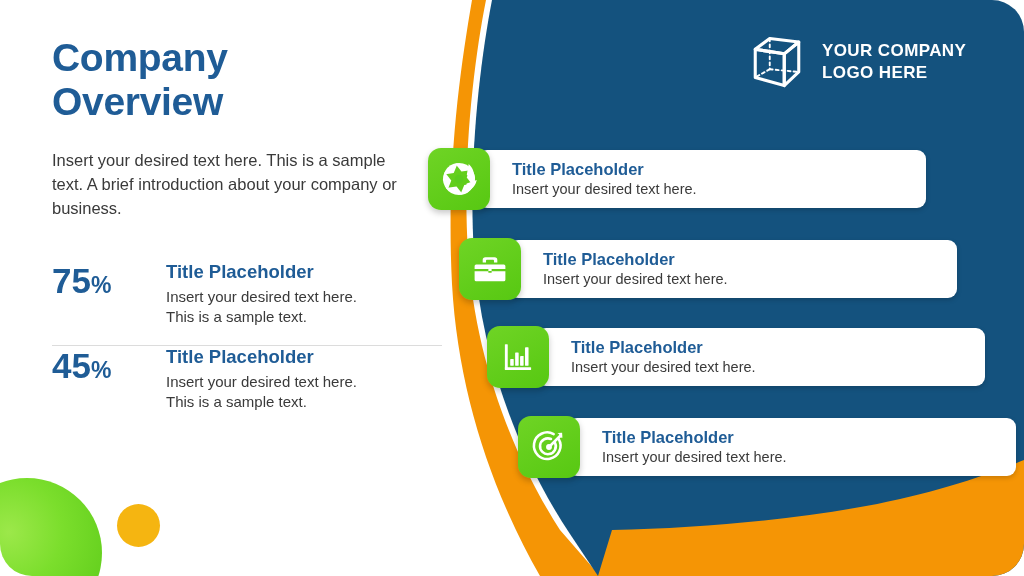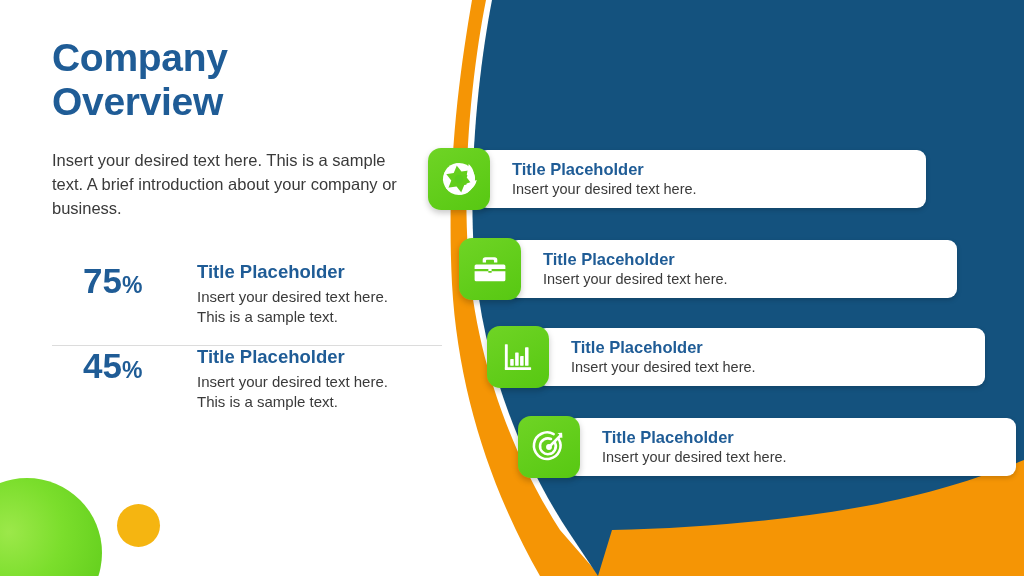--- a/index.html
+++ b/index.html
@@ -10,20 +10,21 @@
     overflow:hidden;
     background:#ffffff;
     font-family:"Liberation Sans", sans-serif;
   }
 
   #slide {
     position:relative;
     width:1024px; height:576px;
     background:#ffffff;
     overflow:hidden;
+    border-radius:32px;
   }
 
   
   #bg { position:absolute; inset:0; width:1024px; height:576px; }
 
   
   .deco-circle-green {
     position:absolute;
     left:-48px; top:478px;
     width:150px; height:150px;
@@ -78,21 +79,20 @@
   }
 
   .stat-value {
     flex:0 0 112px;
     font-size:35px;
     font-weight:bold;
     color:#1F5C96;
     line-height:1;
     padding-top:2px;
     white-space:nowrap;
-    margin-left:31px;
   }
   .stat-value .pct { font-size:23px; }
 
   .stat-body { flex:1 1 auto; padding-left:2px; }
 
   .stat-title {
     font-size:18.5px;
     font-weight:bold;
     color:#1F5C96;
     line-height:1.2;
@@ -220,20 +220,36 @@
         <div class="stat-body">
           <div class="stat-title">Title Placeholder</div>
           <div class="stat-desc">Insert your desired text here.
 This is a sample text.</div>
         </div>
       </div>
 
     </div>
   </div>
 
+  <div id="logo-block">
+    <svg id="logo-mark" viewBox="0 0 64 64">
+
+      <path fill="none" stroke="#ffffff" stroke-width="3.4" stroke-linejoin="round" stroke-linecap="round" d="M 8,18 L 24,6 L 56,10 L 40,23 Z"></path>
+      <path fill="none" stroke="#ffffff" stroke-width="3.4" stroke-linejoin="round" stroke-linecap="round" d="M 8,18 L 8,49 L 40,58 L 40,23 Z"></path>
+      <path fill="none" stroke="#ffffff" stroke-width="3.4" stroke-linejoin="round" stroke-linecap="round" d="M 40,23 L 56,10 L 56,43 L 40,58 Z"></path>
+
+      <g stroke="#ffffff" stroke-width="2.1" stroke-linecap="round" stroke-dasharray="3.2 3.4" fill="none">
+        <path d="M 24,6 L 24,40"></path>
+        <path d="M 24,40 L 8,49"></path>
+        <path d="M 24,40 L 56,43"></path>
+      </g>
+    </svg>
+    <div id="logo-text">YOUR COMPANY
+LOGO HERE</div>
+  </div>
 
   <div id="cards">
 
     <div class="card-row" style="left:428px; top:148px;">
       <div class="card-icon">
         <svg viewBox="0 0 40 40" aria-hidden="true">
           <g fill="#ffffff">
             <path d="M20 3.2 A16.8 16.8 0 0 1 33.9 10.6 L22.6 12.1 L16.1 4.0 A16.8 16.8 0 0 1 20 3.2 Z"></path>
             <path d="M35.6 13.6 A16.8 16.8 0 0 1 36.3 23.3 L28.2 15.4 L30.2 4.3 A16.8 16.8 0 0 1 35.6 13.6 Z" transform="rotate(60 20 20)"></path>
             <path d="M35.6 13.6 A16.8 16.8 0 0 1 36.3 23.3 L28.2 15.4 L30.2 4.3 A16.8 16.8 0 0 1 35.6 13.6 Z"></path>

